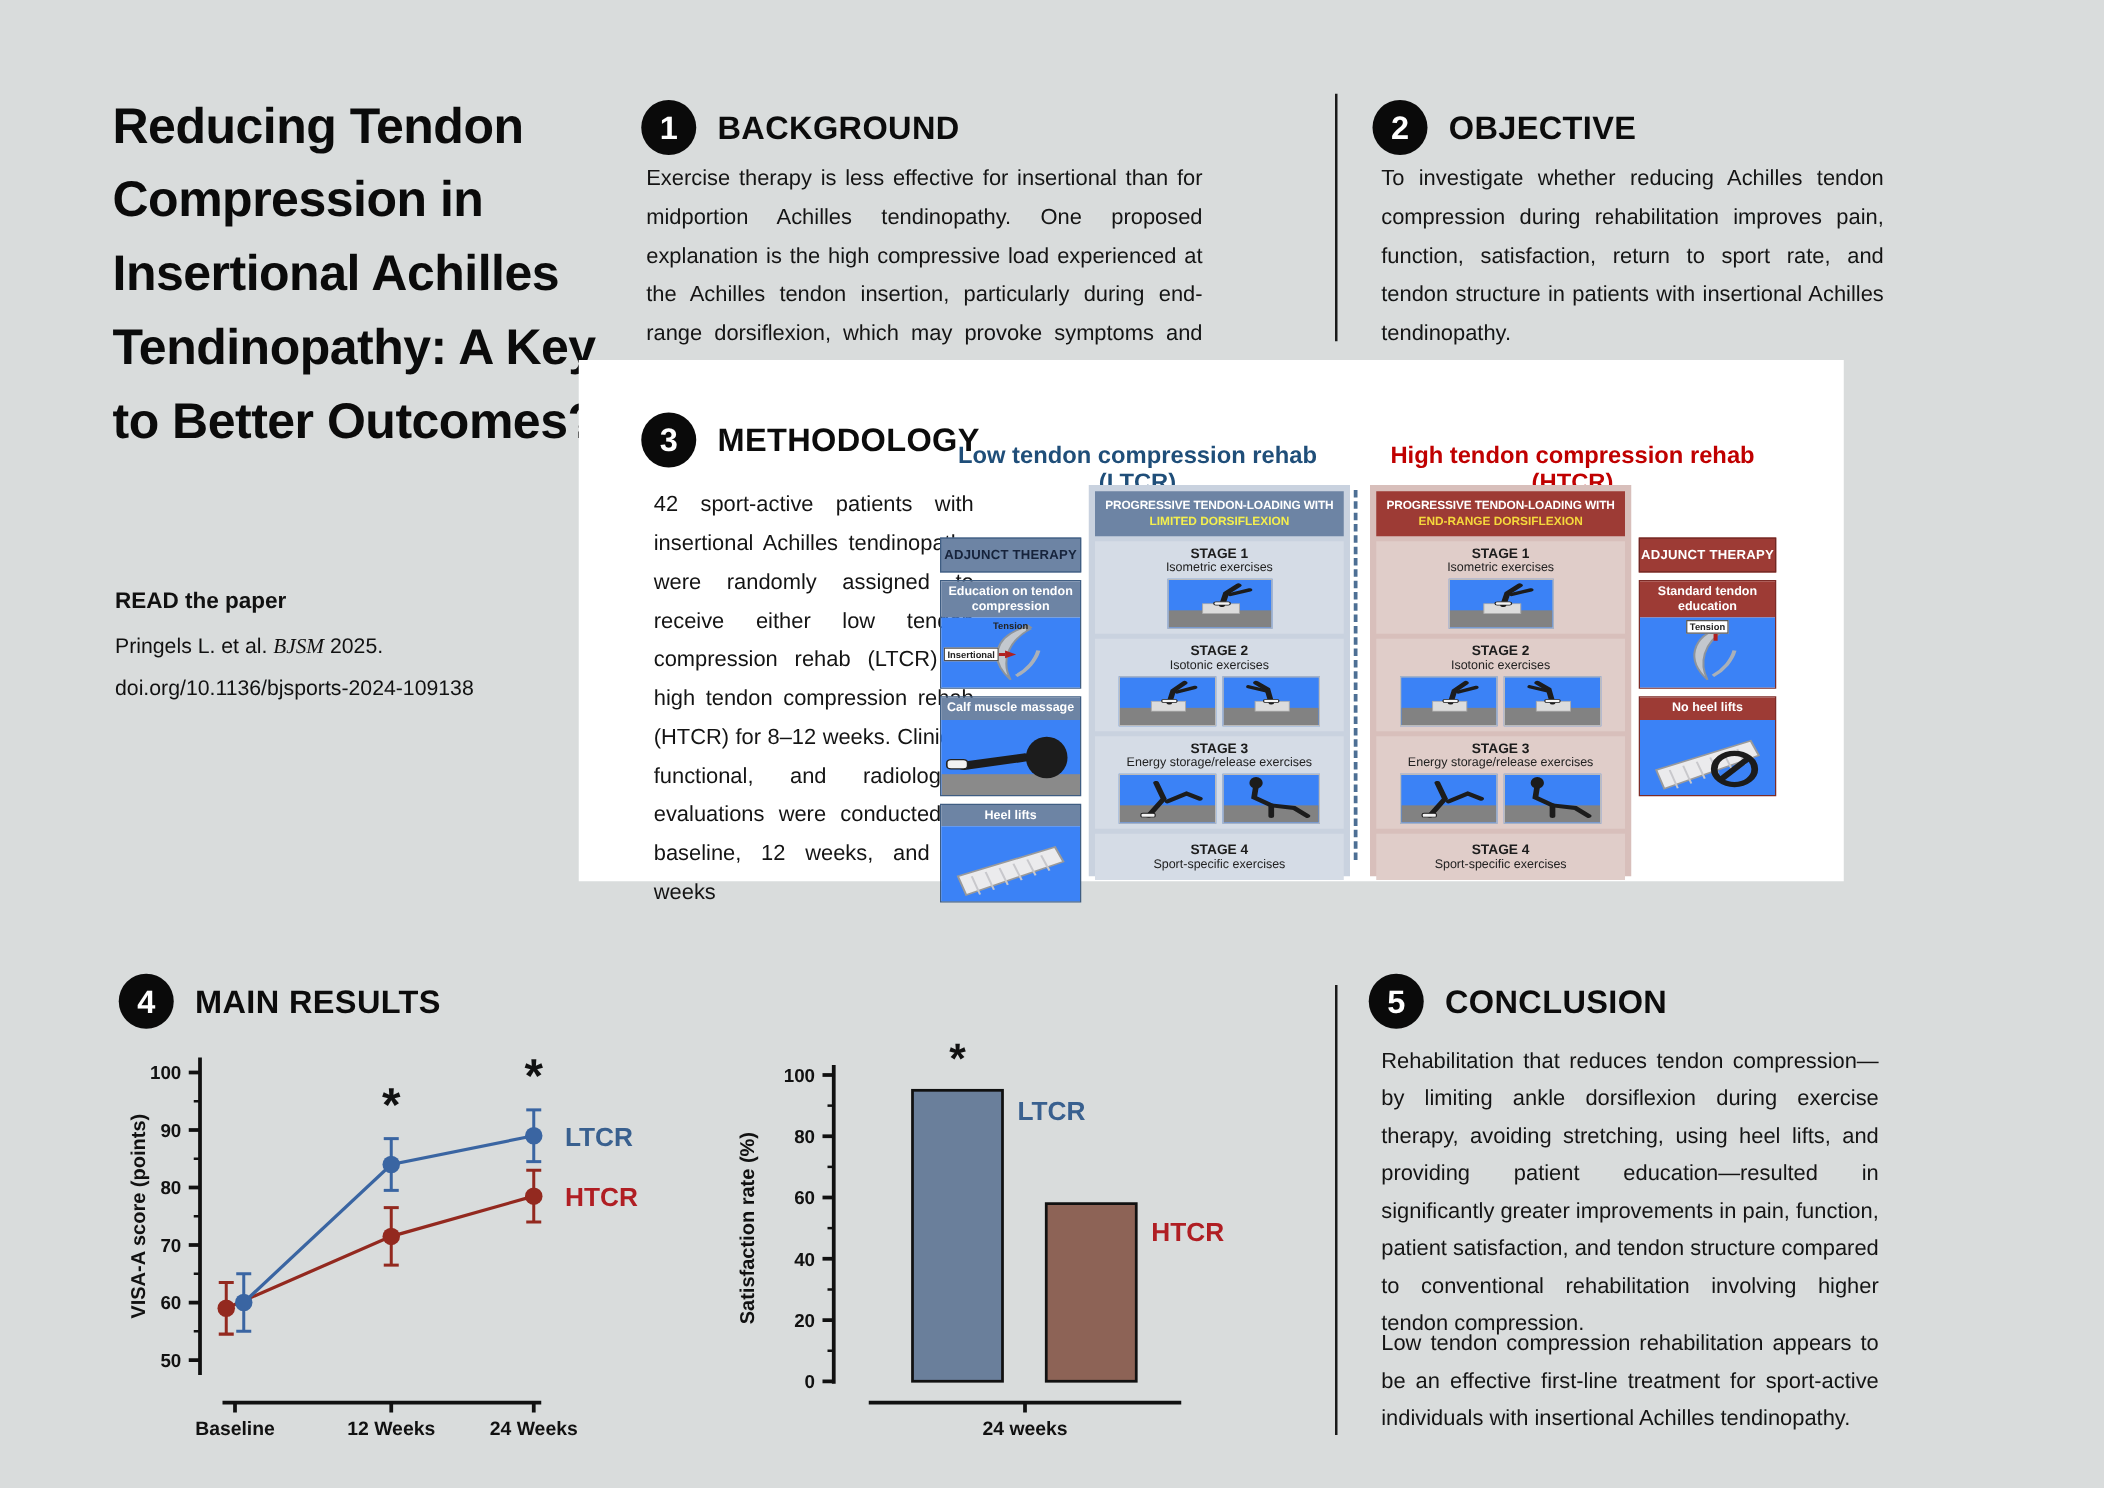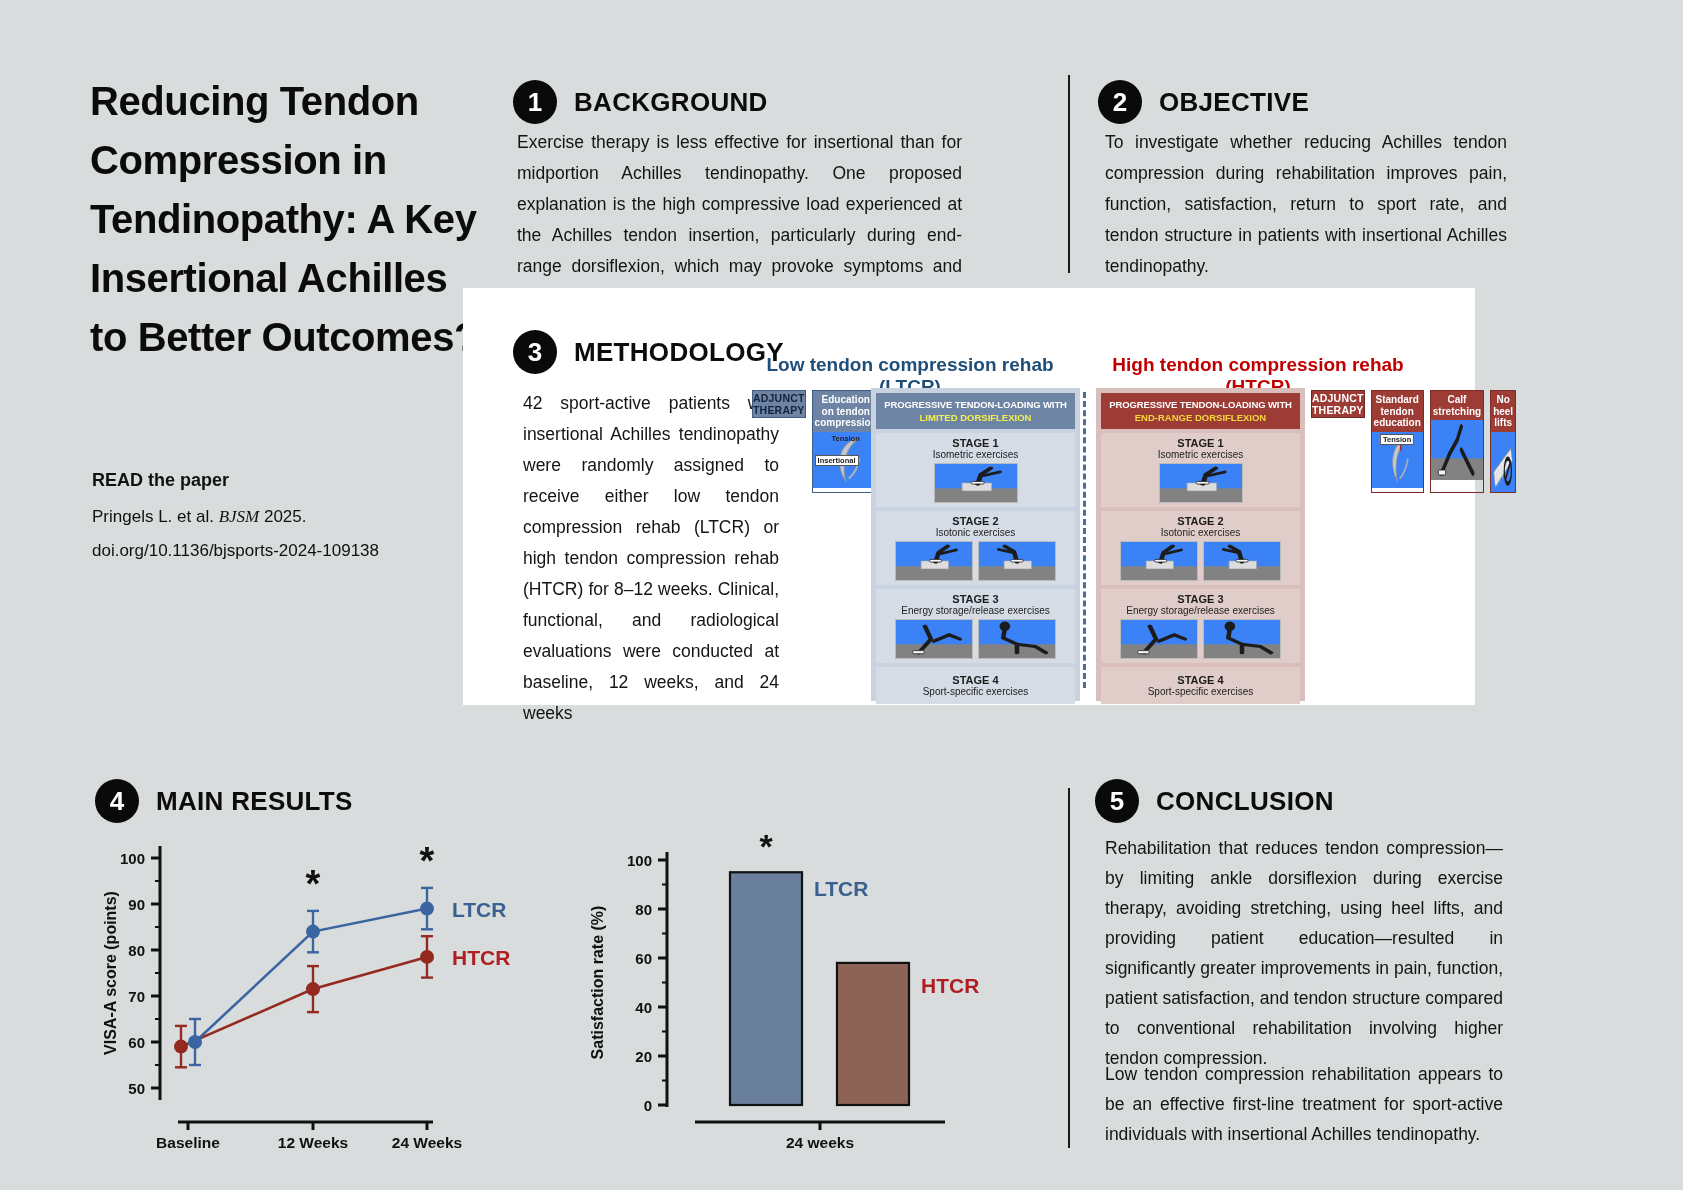--- a/index.html
+++ b/index.html
@@ -16,21 +16,21 @@
   
   .main-title{font-size:40px;font-weight:bold;line-height:59px;letter-spacing:-.4px;color:#0b0b0b;}
   .read-head{font-size:18px;font-weight:bold;}
   .cite{font-size:17px;line-height:34px;}
   .cite i{font-style:italic;font-family:Liberation Serif, serif;}
   
   .fig-panel{background:#ffffff;}
   .fig-title{font-size:19px;font-weight:bold;text-align:center;}
   .lt-title{color:#1f4e79;}
   .ht-title{color:#c00000;}
-  .adj-col{display:flex;flex-direction:row;gap:6px;}
+  .adj-col{display:flex;flex-direction:column;gap:6px;margin-top:40px;}
   .adj-head{height:26px;display:flex;align-items:center;justify-content:center;
             font-size:10.5px;font-weight:bold;letter-spacing:.2px;}
   .adj-head.lt{background:#6d84a4;color:#16233b;border:1px solid #3f5d82;}
   .adj-head.ht{background:#9d3b35;color:#fff;border:1px solid #6f2723;}
   .adj-card{display:flex;flex-direction:column;}
   .adj-card.lt{border:1.5px solid #3f5d82;}
   .adj-card.ht{border:1.5px solid #7c2b27;}
   .adj-label{font-size:10px;font-weight:bold;text-align:center;padding:3px 2px;line-height:11.5px;}
   .adj-label.lt{background:#6d84a4;color:#fff;}
   .adj-label.ht{background:#9d3b35;color:#fff;}
@@ -61,22 +61,22 @@
   .chart svg{display:block;overflow:visible;}
 </style>
 </head>
 <body>
 
 <div class="poster">
 
   <div class="abs main-title" style="left:90px;top:72px;width:400px;">
     <div>Reducing Tendon</div>
     <div>Compression in</div>
+    <div>Insertional Achilles</div>
     <div>Tendinopathy: A Key</div>
-    <div>Insertional Achilles</div>
     <div>to Better Outcomes?</div>
   </div>
   <div class="abs read-head" style="left:92px;top:470px;">READ the paper</div>
   <div class="abs cite" style="left:92px;top:500px;width:400px;">
     <span>Pringels L. et al. </span><i>BJSM</i><span> 2025.</span><br>
     <span>doi.org/10.1136/bjsports-2024-109138</span>
   </div>
 
   <div class="abs sec-head" style="left:513px;top:80px;">
     <div class="badge">1</div>
@@ -298,31 +298,20 @@
         <div class="adj-label ht">Standard tendon education</div>
         <div class="photo" style="height:56px;">
             <svg viewBox="0 0 100 72" preserveAspectRatio="none">
               <path d="M60 10 C 38 20 34 44 50 64 C 44 48 46 26 64 12 Z" fill="#c3c8ce" stroke="#8d949c" stroke-width="1.5"></path>
               <path d="M54 60 C 62 54 68 44 70 34" stroke="#aab0b8" stroke-width="3" fill="none"></path>
               <path d="M56 24 l0 -9" stroke="#b02020" stroke-width="3"></path>
               <path d="M52 17 l4 -7 l4 7 z" fill="#b02020"></path>
             </svg>
           <span class="tiny-label top boxed">Tension</span>
         </div>
-      </div>
-      <div class="adj-card ht">
-        <div class="adj-label ht">Calf stretching</div>
-        <div class="photo" style="height:60px;">
-            <svg viewBox="0 0 100 72" preserveAspectRatio="none">
-              <rect x="0" y="46" width="100" height="26" fill="#828282"></rect>
-              <path d="M20 64 L36 40 L50 24 L58 8" stroke="#1c1c1c" stroke-width="6" fill="none" stroke-linecap="round"></path>
-              <path d="M80 64 L58 36" stroke="#1c1c1c" stroke-width="6" fill="none" stroke-linecap="round"></path>
-              <rect x="14" y="60" width="14" height="6" rx="2" fill="#f2f2f2" stroke="#1c1c1c" stroke-width="1.2"></rect>
-            </svg>
-          </div>
       </div>
       <div class="adj-card ht">
         <div class="adj-label ht">No heel lifts</div>
         <div class="photo" style="height:60px;">
             <svg viewBox="0 0 100 72" preserveAspectRatio="none">
               <path d="M12 48 L82 20 L88 34 L18 66 Z" fill="#ebebed" stroke="#9a9a9a" stroke-width="1.5"></path>
               <line x1="22" y1="48" x2="28" y2="65.42857142857143" stroke="#c8c8cc" stroke-width="1.5"></line>
               <line x1="32" y1="44" x2="38" y2="60.85714285714286" stroke="#c8c8cc" stroke-width="1.5"></line>
               <line x1="42" y1="40" x2="48" y2="56.285714285714285" stroke="#c8c8cc" stroke-width="1.5"></line>
               <line x1="52" y1="36" x2="58" y2="51.714285714285715" stroke="#c8c8cc" stroke-width="1.5"></line>

